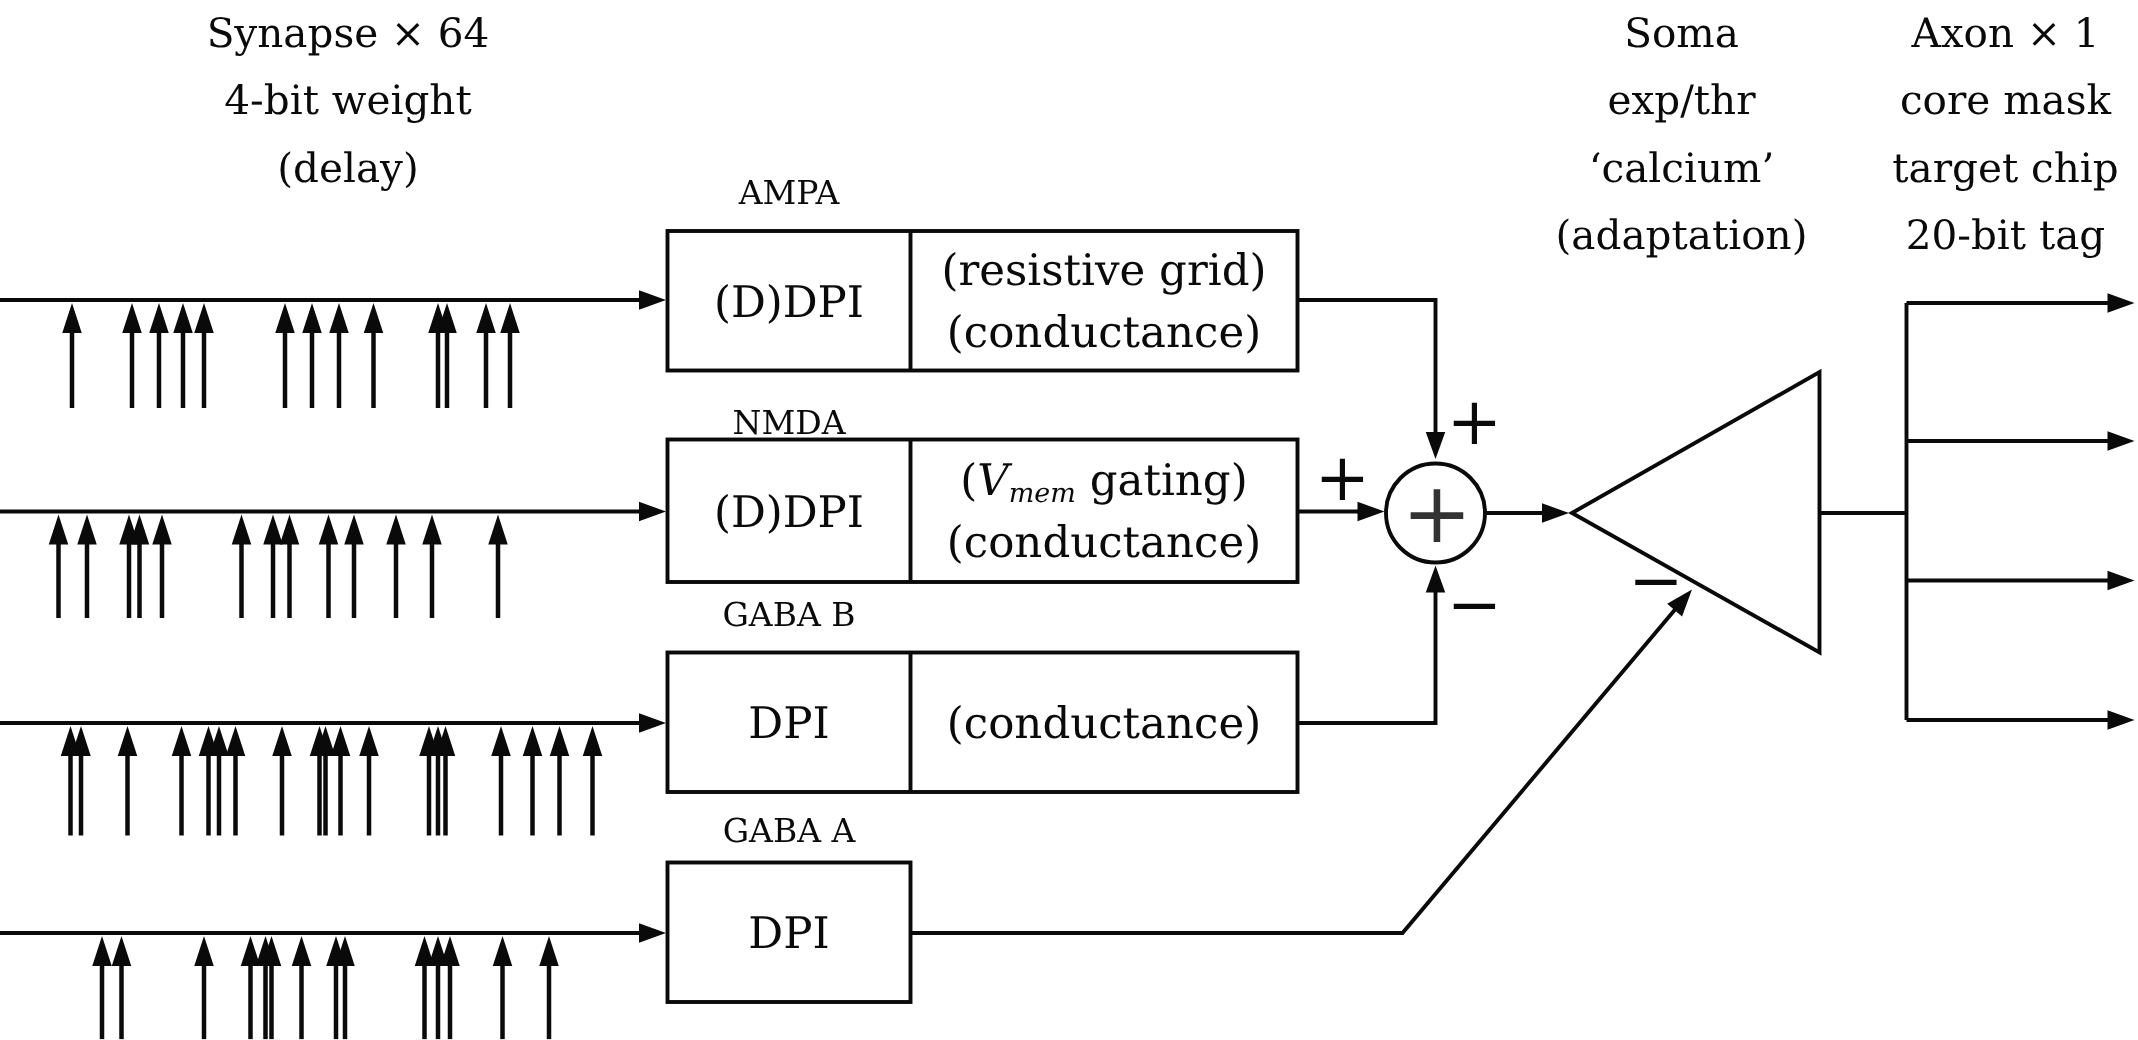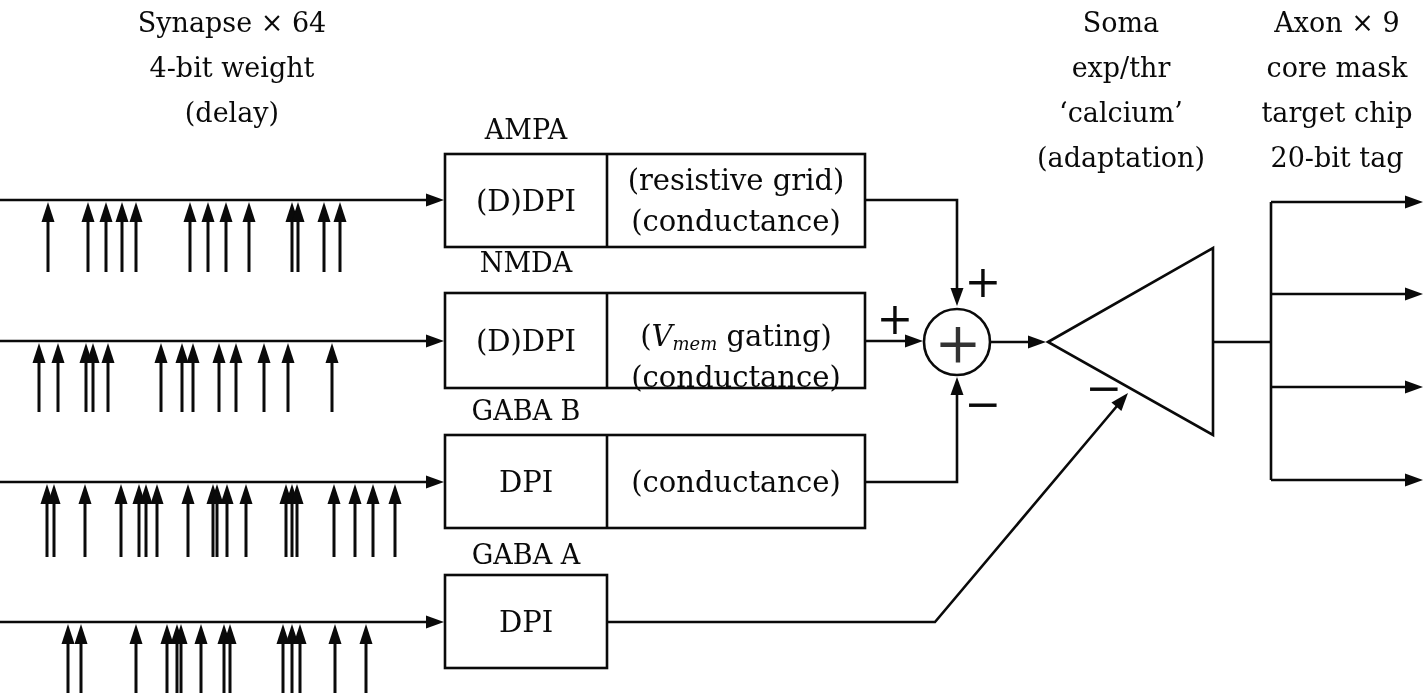--- a/index.html
+++ b/index.html
@@ -4,21 +4,21 @@
 <style>
   html,body{margin:0;padding:0;background:#ffffff;}
   .stage{
     position:relative;width:1425px;height:693px;background:#ffffff;
     overflow:hidden;font-family:"DejaVu Serif","Liberation Serif",serif;color:#0a0a0a;padding-left:40px;
   }
   .stage svg{position:absolute;left:0;top:0;}
   .hdr{position:absolute;top:0;text-align:center;font-size:27px;line-height:45px;white-space:nowrap;}
   .hdr div{height:45px;}
   .boxlabel{position:absolute;left:445px;width:162px;height:30px;line-height:30px;
-    text-align:center;font-size:27px;white-space:nowrap;}
+    text-align:center;font-size:22px;white-space:nowrap;}
   .boxtext{position:absolute;display:flex;align-items:center;justify-content:center;
     font-size:29px;text-align:center;}
   .boxtext.col{flex-direction:column;justify-content:center;}
   .boxtext .line{line-height:41px;white-space:nowrap;}
   .vit{font-style:italic;}
   sub.vsub{font-style:italic;font-size:0.62em;vertical-align:-0.25em;line-height:0;}
   .sign{position:absolute;width:40px;height:40px;display:flex;align-items:center;
     justify-content:center;font-size:44px;}
   .sumplus{position:absolute;left:928px;top:312px;width:60px;height:60px;display:flex;
     align-items:center;justify-content:center;font-size:56px;color:#333;}
@@ -33,21 +33,21 @@
     <div>4-bit weight</div>
     <div>(delay)</div>
   </div>
   <div class="hdr" style="left:971px;width:300px;">
     <div>Soma</div>
     <div>exp/thr</div>
     <div>‘calcium’</div>
     <div>(adaptation)</div>
   </div>
   <div class="hdr" style="left:1249px;width:176px;">
-    <div>Axon × 9</div>
+    <div>Axon × 1</div>
     <div>core mask</div>
     <div>target chip</div>
     <div>20-bit tag</div>
   </div>
 
   <svg id="diagram-svg" width="1425" height="693" viewBox="0 0 1425 693">
     <g fill="none" stroke="#0a0a0a" stroke-width="2.6">
 
       <rect x="445" y="154" width="420" height="93" fill="#ffffff"></rect>
       <line x1="607" y1="154" x2="607" y2="247"></line>
@@ -232,32 +232,32 @@
           <polygon points="0,0 -6.5,20 6.5,20" transform="translate(300,624)" stroke="none"></polygon>
           <line x1="335" y1="638" x2="335" y2="700" stroke-width="3"></line>
           <polygon points="0,0 -6.5,20 6.5,20" transform="translate(335,624)" stroke="none"></polygon>
           <line x1="366" y1="638" x2="366" y2="700" stroke-width="3"></line>
           <polygon points="0,0 -6.5,20 6.5,20" transform="translate(366,624)" stroke="none"></polygon>
         </g>
       </g>
   </svg>
 
   <div class="boxlabel" style="top:115px;">AMPA</div>
-  <div class="boxlabel" style="top:248px;">NMDA</div>
+  <div class="boxlabel" style="top:268px;">NMDA</div>
   <div class="boxlabel" style="top:396px;">GABA B</div>
   <div class="boxlabel" style="top:540px;">GABA A</div>
 
   <div class="boxtext" style="left:445px;top:154px;width:162px;height:93px;">(D)DPI</div>
   <div class="boxtext col" style="left:607px;top:154px;width:258px;height:93px;">
     <div class="line">(resistive grid)</div>
     <div class="line">(conductance)</div>
   </div>
 
   <div class="boxtext" style="left:445px;top:293px;width:162px;height:95px;">(D)DPI</div>
-  <div class="boxtext col" style="left:607px;top:309px;width:258px;height:95px;">
+  <div class="boxtext col" style="left:607px;top:293px;width:258px;height:95px;">
     <div class="line"><span>(</span><span class="vit">V</span><sub class="vsub">mem</sub><span> gating)</span></div>
     <div class="line">(conductance)</div>
   </div>
 
   <div class="boxtext" style="left:445px;top:435px;width:162px;height:93px;">DPI</div>
   <div class="boxtext" style="left:607px;top:435px;width:258px;height:93px;">(conductance)</div>
 
   <div class="boxtext" style="left:445px;top:575px;width:162px;height:93px;">DPI</div>
 
   <div class="sign" style="left:963px;top:261px;">+</div>

